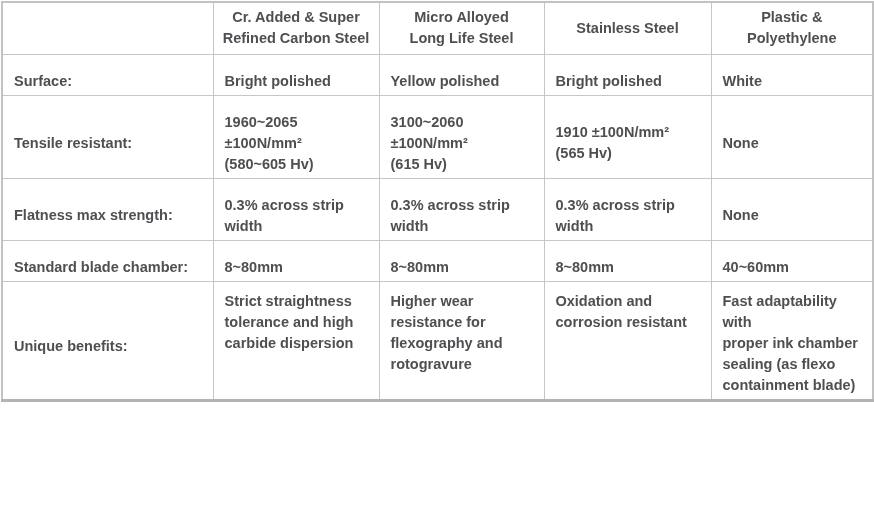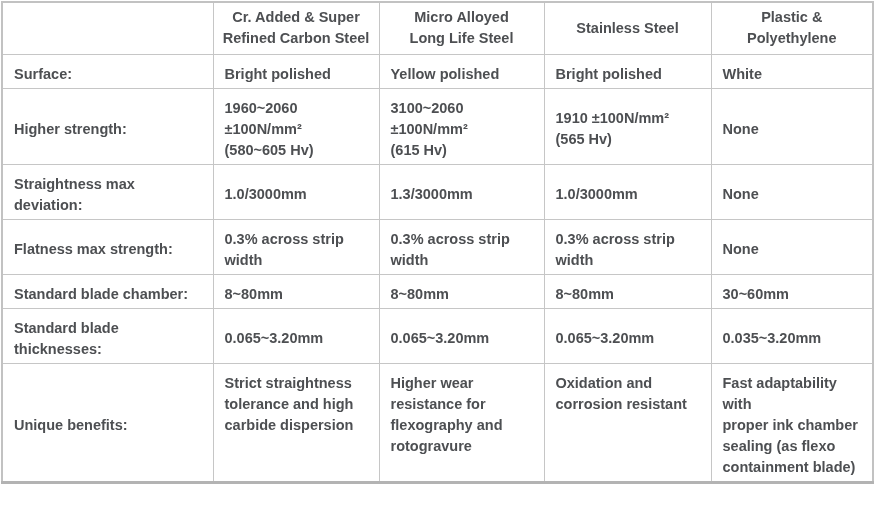--- a/index.html
+++ b/index.html
@@ -27,21 +27,21 @@
   table.spec col.c1 { width: 166px; }
   table.spec col.c2 { width: 165px; }
   table.spec col.c3 { width: 167px; }
   table.spec col.c4 { width: 162px; }
   table.spec th, table.spec td {
     border: 1px solid #c6c6c6;
     color: #4d4f52;
     font-size: 14.5px;
     font-weight: 600;
     line-height: 1.45;
-    padding: 9px 8px 3px 11px;
+    padding: 16px 8px 3px 11px;
     vertical-align: middle;
     white-space: pre-line;
     overflow: hidden;
     box-sizing: border-box;
   }
   table.spec th {
     text-align: center;
     padding: 3px 6px;
     height: 52px;
   }
@@ -77,59 +77,45 @@
       <th>Plastic &amp; Polyethylene</th>
     </tr>
     <tr class="r-single">
       <td>Surface:</td>
       <td>Bright polished</td>
       <td>Yellow polished</td>
       <td>Bright polished</td>
       <td>White</td>
     </tr>
     <tr class="r-double">
-      <td>Higher strength:</td>
-      <td>1960~2060 ±100N/mm²
+      <td>Tensile resistant:</td>
+      <td>1960~2065 ±100N/mm²
 (580~605 Hv)</td>
       <td>3100~2060 ±100N/mm²
 (615 Hv)</td>
       <td>1910 ±100N/mm²
 (565 Hv)</td>
-      <td>None</td>
-    </tr>
-    <tr class="r-single">
-      <td>Straightness max deviation:</td>
-      <td>1.0/3000mm</td>
-      <td>1.3/3000mm</td>
-      <td>1.0/3000mm</td>
       <td>None</td>
     </tr>
     <tr class="r-double">
       <td>Flatness max strength:</td>
       <td>0.3% across strip
 width</td>
       <td>0.3% across strip
 width</td>
       <td>0.3% across strip
 width</td>
       <td>None</td>
     </tr>
     <tr class="r-single">
       <td>Standard blade chamber:</td>
       <td>8~80mm</td>
       <td>8~80mm</td>
       <td>8~80mm</td>
-      <td>30~60mm</td>
-    </tr>
-    <tr class="r-single">
-      <td>Standard blade thicknesses:</td>
-      <td>0.065~3.20mm</td>
-      <td>0.065~3.20mm</td>
-      <td>0.065~3.20mm</td>
-      <td>0.035~3.20mm</td>
+      <td>40~60mm</td>
     </tr>
     <tr class="r-tall">
       <td>Unique benefits:</td>
       <td class="vtop">Strict straightness
 tolerance and high
 carbide dispersion</td>
       <td class="vtop">Higher wear
 resistance for
 flexography and
 rotogravure</td>

